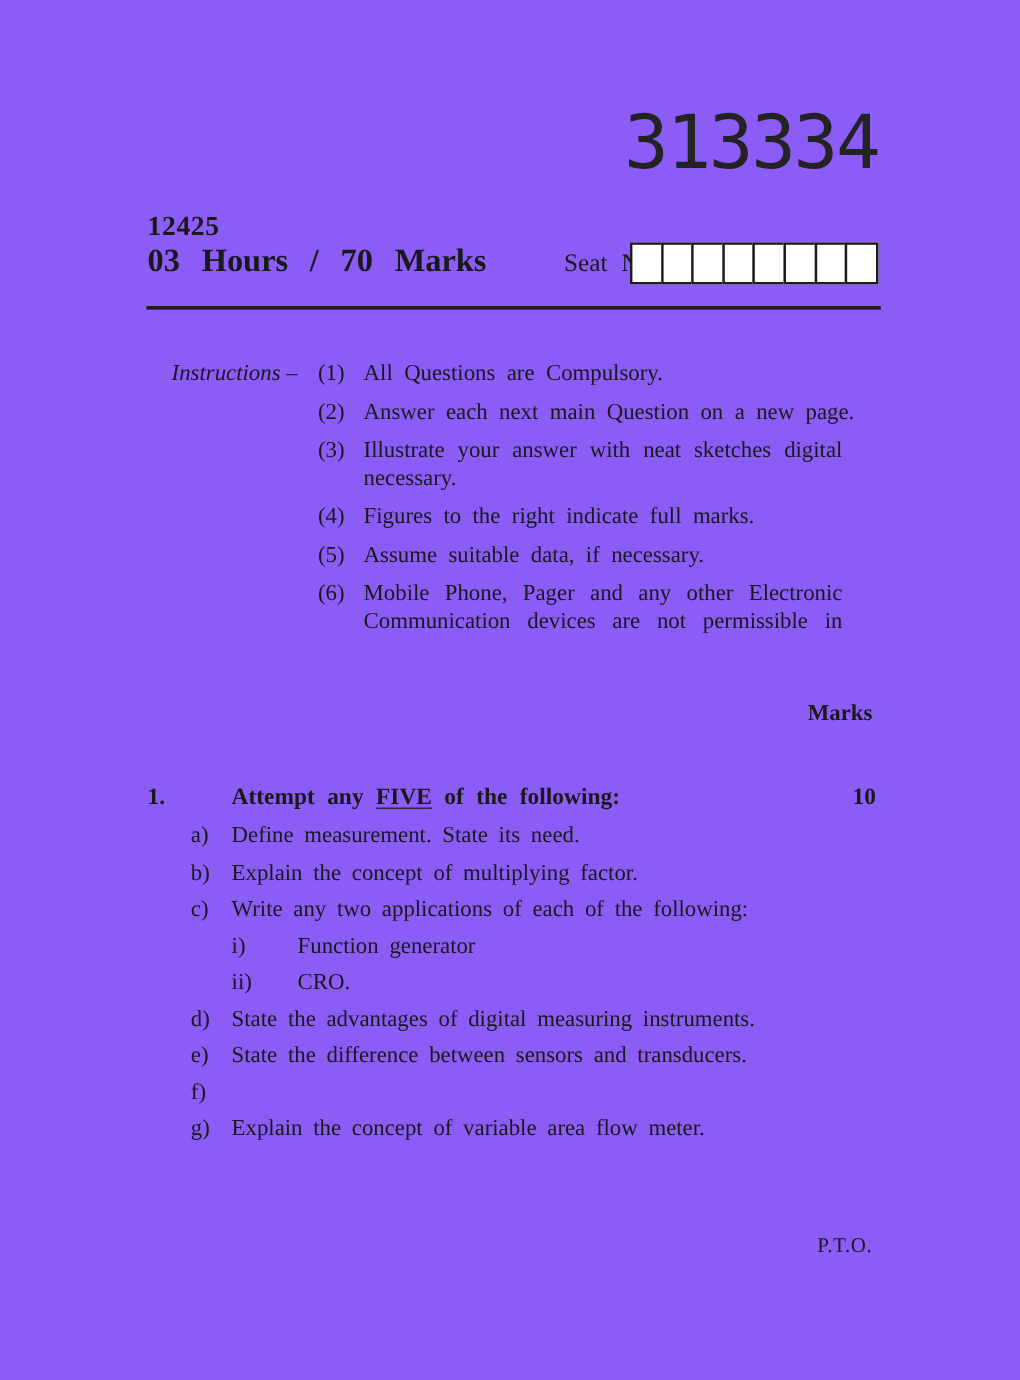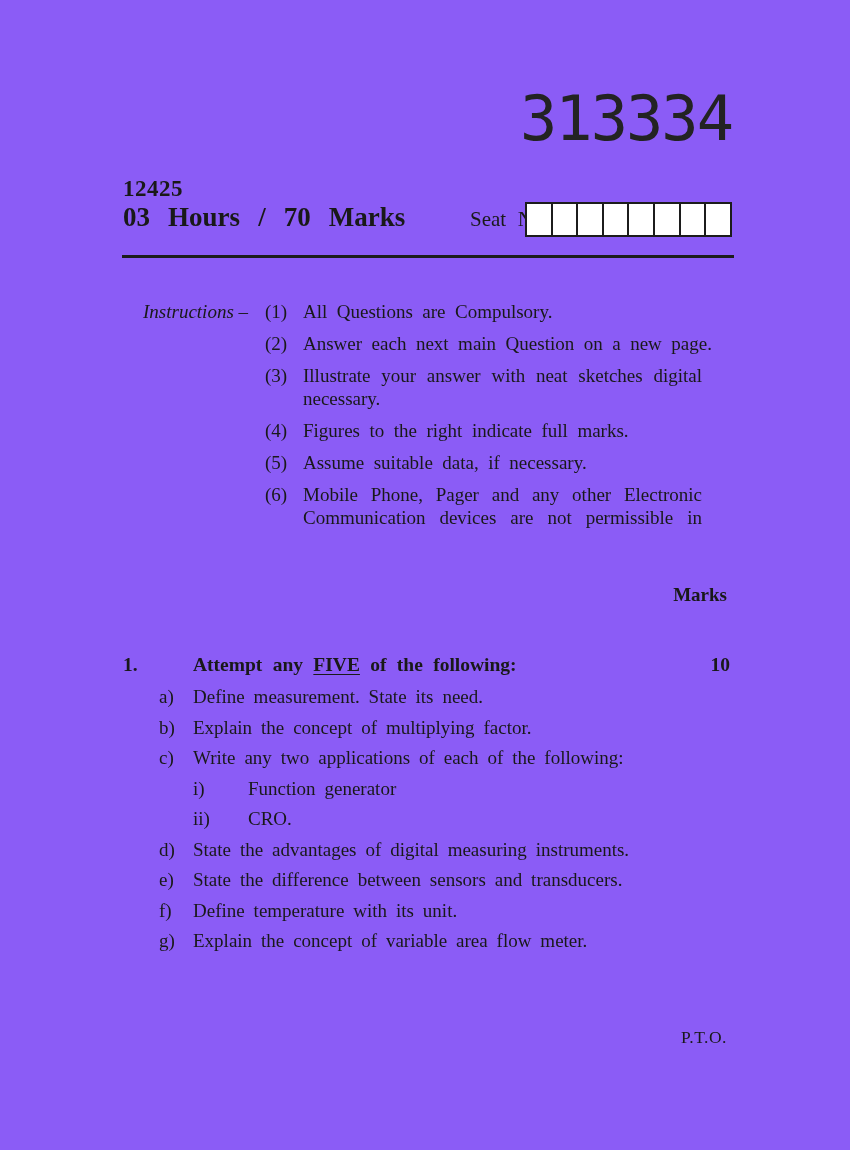--- a/index.html
+++ b/index.html
@@ -165,21 +165,20 @@
     <div class="q-item">
       <span class="q-letter">d)</span>
       <span class="q-text">State the advantages of digital measuring instruments.</span>
     </div>
     <div class="q-item">
       <span class="q-letter">e)</span>
       <span class="q-text">State the difference between sensors and transducers.</span>
     </div>
     <div class="q-item">
       <span class="q-letter">f)</span>
-      <span class="q-text">Define temperature with its unit.</span>
     </div>
     <div class="q-item">
       <span class="q-letter">g)</span>
       <span class="q-text">Explain the concept of variable area flow meter.</span>
     </div>
   </div>
 
   <div class="pto">P.T.O.</div>
 
 </div>

